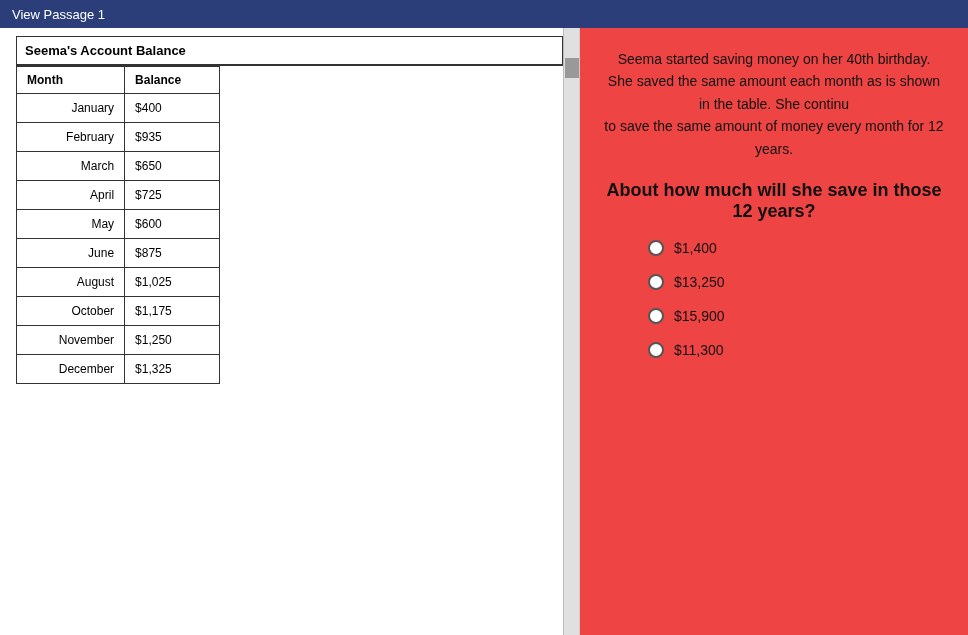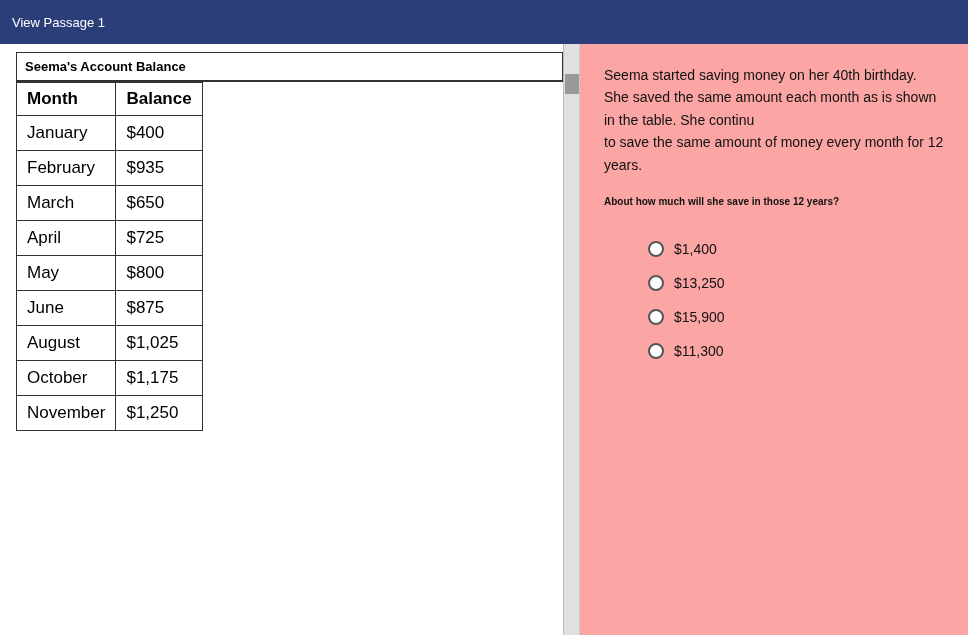--- a/index.html
+++ b/index.html
@@ -15,21 +15,21 @@
       font-size: 14px;
       background: #f0f0f0;
       overflow: hidden;
     }
 
     .top-bar {
       background: #2c3e7a;
       color: white;
       padding: 5px 12px;
       font-size: 13px;
-      height: 44px;
+      height: 28px;
       display: flex;
       align-items: center;
     }
 
     .main-container {
       display: flex;
       height: calc(635px - 28px);
     }
 
     .left-panel {
@@ -47,37 +47,38 @@
       border-bottom: 2px solid #333;
       border-top: 1px solid #333;
       border-left: 1px solid #333;
       border-right: 1px solid #333;
       background: white;
       margin: 8px 8px 0 8px;
     }
 
     .account-table {
       border-collapse: collapse;
-      width: 180px;
+      width: 204px;
       margin: 0 8px;
-      font-size: 17px;
+      font-size: 12px;
     }
 
     .account-table th {
       border: 1px solid #333;
       padding: 6px 10px;
       font-weight: bold;
       background: white;
       text-align: left;
     }
 
     .account-table td {
       border: 1px solid #333;
       padding: 7px 10px;
       background: white;
+      text-align: right;
     }
 
     .account-table td:last-child {
       text-align: left;
     }
 
     .scrollbar-area {
       position: absolute;
       right: 0;
       top: 0;
@@ -91,35 +92,36 @@
       width: 14px;
       height: 20px;
       background: #999;
       position: absolute;
       top: 30px;
       left: 1px;
     }
 
     .right-panel {
       flex: 1;
-      background: #fca5a5;
+      background: #ef4444;
       padding: 20px 24px;
+      text-align: center;
     }
 
     .passage-text {
       font-size: 14px;
       line-height: 1.6;
       margin-bottom: 20px;
       color: #111;
     }
 
     .question-text {
-      font-size: 10px;
+      font-size: 18px;
       font-weight: bold;
-      margin-bottom: 34px;
+      margin-bottom: 18px;
       color: #111;
     }
 
     .answer-option {
       display: flex;
       align-items: center;
       margin-bottom: 18px;
       font-size: 14px;
       color: #111;
       cursor: pointer;
@@ -168,37 +170,41 @@
             <tr>
               <td>March</td>
               <td>$650</td>
             </tr>
             <tr>
               <td>April</td>
               <td>$725</td>
             </tr>
             <tr>
               <td>May</td>
-              <td>$800</td>
+              <td>$600</td>
             </tr>
             <tr>
               <td>June</td>
               <td>$875</td>
             </tr>
             <tr>
               <td>August</td>
               <td>$1,025</td>
             </tr>
             <tr>
               <td>October</td>
               <td>$1,175</td>
             </tr>
             <tr>
               <td>November</td>
               <td>$1,250</td>
+            </tr>
+            <tr>
+              <td>December</td>
+              <td>$1,325</td>
             </tr>
           </tbody>
       </table>
     </div>
     <div class="scrollbar-area">
       <div class="scrollbar-thumb"></div>
     </div>
   </div>
 
   <div class="right-panel">

